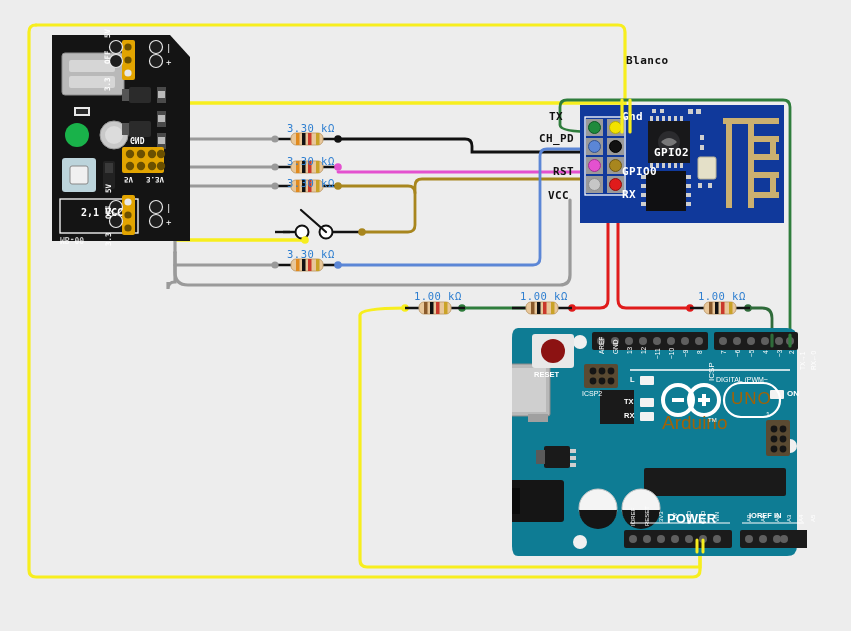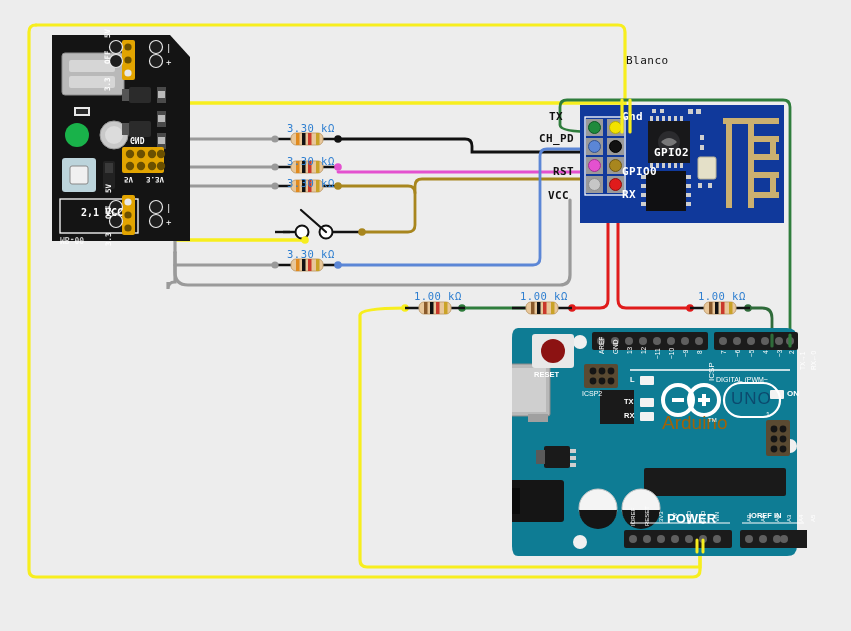--- a/index.html
+++ b/index.html
@@ -4,21 +4,21 @@
 <style>
   html,body{margin:0;padding:0;background:#ececec;}
   body{font-family:"Liberation Sans",sans-serif;}
   #canvas{position:relative;width:851px;height:631px;background:#ededed;overflow:hidden;}
   .abs{position:absolute;}
   svg{display:block;}
   .lbl{position:absolute;font-family:"DejaVu Sans Mono",monospace;white-space:nowrap;}
   .res-lbl{font-size:10.5px;color:#2f7fd0;letter-spacing:.5px;}
   .esp-lbl{font-size:11px;color:#111;font-weight:bold;letter-spacing:.4px;}
   .esp-lbl-w{font-size:11px;color:#ffffff;font-weight:bold;letter-spacing:.4px;}
-  .blanco{font-size:11px;color:#111;font-weight:normal;letter-spacing:.5px;}
+  .blanco{font-size:11px;color:#111;font-weight:bold;letter-spacing:.5px;}
   .pm-txt{font-family:"DejaVu Sans Mono",monospace;color:#fff;font-weight:bold;}
 </style>
 </head>
 <body>
 
 <div id="canvas">
 
   <svg class="abs" style="left:0;top:0" width="851" height="631">
 
     <path d="M 175 240 L 175 110 Q 175 103 182 103 L 618 103 Q 625 103 625 110 L 625 132" fill="none" stroke="#f7ee1e" stroke-width="3.4" stroke-linecap="round"></path>
@@ -483,21 +483,21 @@
     </svg>
 
     <div class="lbl" style="left:22px;top:42px;font-size:7.5px;color:#fff;font-weight:bold;font-family:'Liberation Sans',sans-serif">RESET</div>
     <div class="lbl" style="left:70px;top:62px;font-size:7px;color:#fff;font-family:'Liberation Sans',sans-serif">ICSP2</div>
     <div class="lbl" style="left:118px;top:47px;font-size:7.5px;color:#fff;font-weight:bold;font-family:'Liberation Sans',sans-serif">L</div>
     <div class="lbl" style="left:112px;top:69px;font-size:7.5px;color:#fff;font-weight:bold;font-family:'Liberation Sans',sans-serif">TX</div>
     <div class="lbl" style="left:112px;top:83px;font-size:7.5px;color:#fff;font-weight:bold;font-family:'Liberation Sans',sans-serif">RX</div>
     <div class="lbl" style="left:275px;top:61px;font-size:8px;color:#fff;font-weight:bold;font-family:'Liberation Sans',sans-serif">ON</div>
     <div class="lbl" style="left:150px;top:84px;font-size:19px;color:#a16207;font-family:'Liberation Sans',sans-serif">Arduino</div>
     <div class="lbl" style="left:196px;top:89px;font-size:6px;color:#fff;font-family:'Liberation Sans',sans-serif">TM</div>
-    <div class="lbl" style="left:219px;top:61px;font-size:17px;color:#0c4a6e;font-family:'Liberation Sans',sans-serif;letter-spacing:1px">UNO</div>
+    <div class="lbl" style="left:219px;top:61px;font-size:17px;color:#a16207;font-family:'Liberation Sans',sans-serif;letter-spacing:1px">UNO</div>
     <div class="lbl" style="left:204px;top:48px;font-size:7px;color:#fff;font-family:'Liberation Sans',sans-serif">DIGITAL (PWM~</div>
     <div class="lbl" style="left:195px;top:53px;font-size:8px;color:#fff;transform:rotate(-90deg);transform-origin:left top;font-family:'Liberation Sans',sans-serif">ICSP</div>
     <div class="lbl" style="left:254px;top:83px;font-size:7px;color:#fff;font-family:'Liberation Sans',sans-serif">1</div>
     <div class="lbl" style="left:155px;top:183px;font-size:13px;color:#fff;font-weight:bold;font-family:'Liberation Sans',sans-serif">POWER</div>
     <div class="lbl" style="left:237px;top:183px;font-size:7.5px;color:#fff;font-weight:bold;font-family:'Liberation Sans',sans-serif">IOREF IN</div>
 
     <div class="lbl" style="left:86px;top:26px;font-size:6.5px;color:#fff;transform:rotate(-90deg);transform-origin:left top;font-family:'Liberation Sans',sans-serif">AREF</div>
     <div class="lbl" style="left:100px;top:26px;font-size:6.5px;color:#fff;transform:rotate(-90deg);transform-origin:left top;font-family:'Liberation Sans',sans-serif">GND</div>
     <div class="lbl" style="left:114px;top:26px;font-size:6.5px;color:#fff;transform:rotate(-90deg);transform-origin:left top;font-family:'Liberation Sans',sans-serif">13</div>
     <div class="lbl" style="left:128px;top:26px;font-size:6.5px;color:#fff;transform:rotate(-90deg);transform-origin:left top;font-family:'Liberation Sans',sans-serif">12</div>

